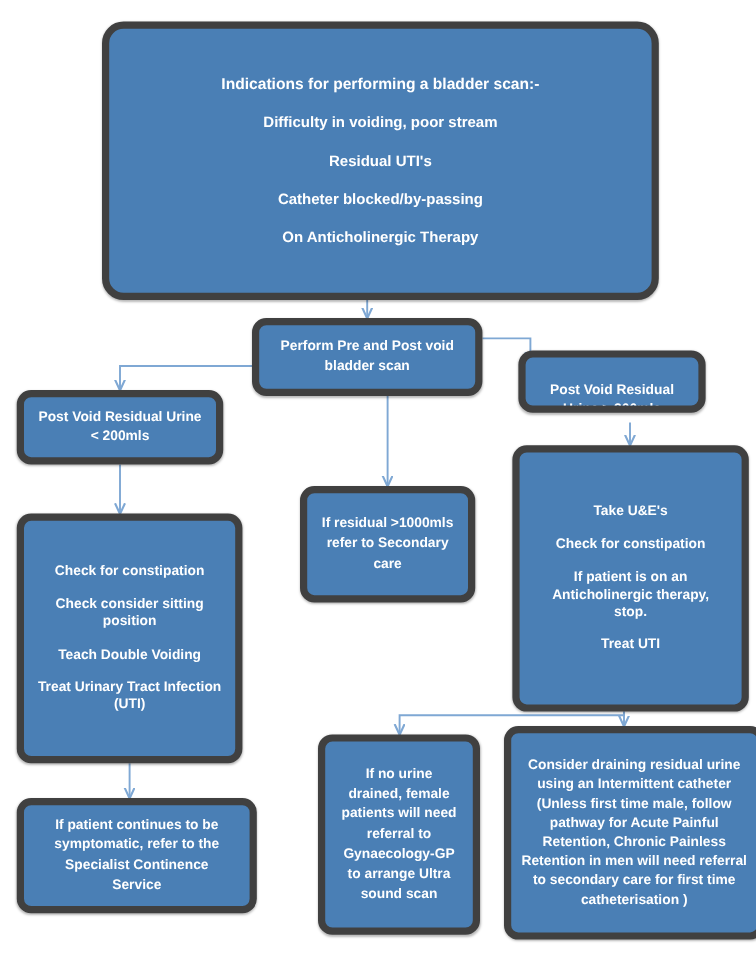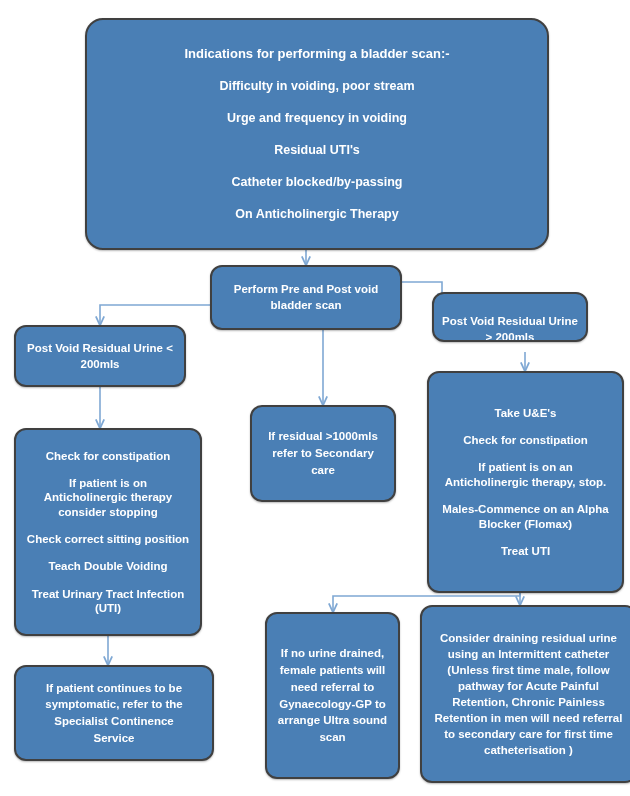--- a/index.html
+++ b/index.html
@@ -14,21 +14,21 @@
     position: relative;
     width: 630px;
     height: 796px;
     background: #ffffff;
     overflow: hidden;
   }
   .node {
     position: absolute;
     box-sizing: border-box;
     background: #4a7fb5;
-    border: 2px solid #404040;
+    border: 6px solid #404040;
     border-radius: 12px;
     color: #ffffff;
     font-weight: bold;
     text-align: center;
     display: flex;
     flex-direction: column;
     align-items: center;
     justify-content: center;
     box-shadow: 0 1px 2px rgba(0,0,0,0.28);
     z-index: 2;
@@ -137,21 +137,20 @@
 
       <path d="M520,593 L520,605" marker-end="url(#arrow)"></path>
 
       <path d="M520,593 L520,596 L333,596 L333,612" marker-end="url(#arrow)"></path>
     </g>
   </svg>
 
   <div class="node" id="n-indications">
     <span class="line">Indications for performing a bladder scan:-</span>
     <span class="line">Difficulty in voiding, poor stream</span>
-    <span class="line">Urge and frequency in voiding</span>
     <span class="line">Residual UTI's</span>
     <span class="line">Catheter blocked/by-passing</span>
     <span class="line">On Anticholinergic Therapy</span>
   </div>
 
   <div class="node" id="n-perform">
     <span class="line">Perform Pre and Post void bladder scan</span>
   </div>
 
   <div class="node" id="n-pvrLow">
@@ -161,31 +160,29 @@
   <div class="node" id="n-pvrHigh">
     <span class="line">Post Void Residual Urine &gt; 200mls</span>
   </div>
 
   <div class="node" id="n-residual">
     <span class="line">If residual &gt;1000mls refer to Secondary care</span>
   </div>
 
   <div class="node" id="n-leftCare">
     <span class="line">Check for constipation</span>
-    <span class="line">If patient is on Anticholinergic therapy consider stopping</span>
-    <span class="line">Check correct sitting position</span>
+    <span class="line">Check consider sitting position</span>
     <span class="line">Teach Double Voiding</span>
     <span class="line">Treat Urinary Tract Infection (UTI)</span>
   </div>
 
   <div class="node" id="n-rightCare">
     <span class="line">Take U&amp;E's</span>
     <span class="line">Check for constipation</span>
     <span class="line">If patient is on an Anticholinergic  therapy, stop.</span>
-    <span class="line">Males-Commence on an Alpha Blocker (Flomax)</span>
     <span class="line">Treat UTI</span>
   </div>
 
   <div class="node" id="n-specialist">
     <span class="line">If patient continues to be symptomatic, refer to the Specialist Continence Service</span>
   </div>
 
   <div class="node" id="n-noUrine">
     <span class="line">If no urine drained, female patients will need referral to Gynaecology-GP to arrange Ultra sound scan</span>
   </div>

